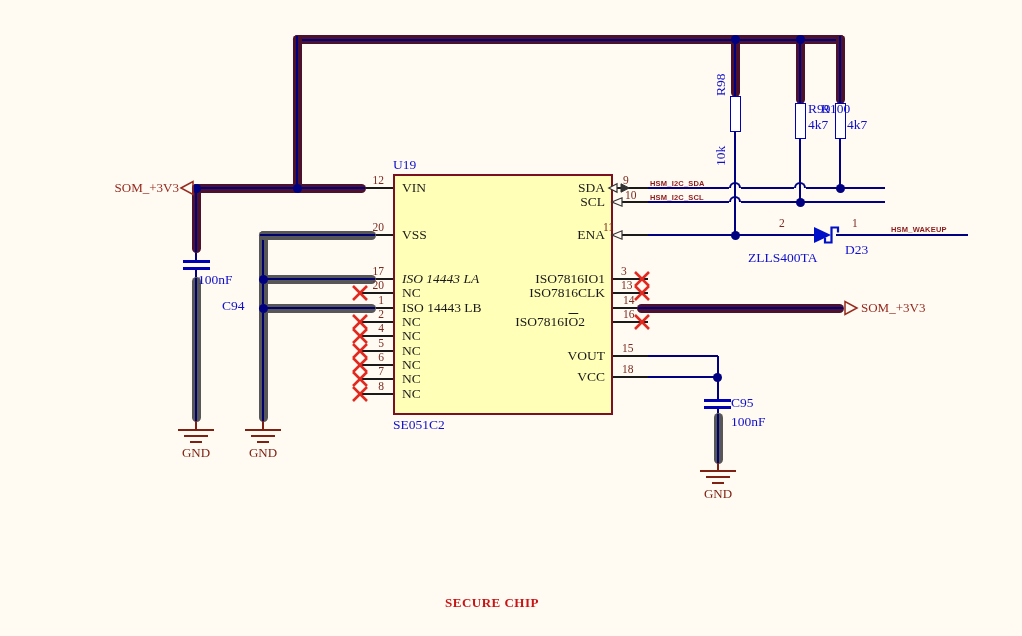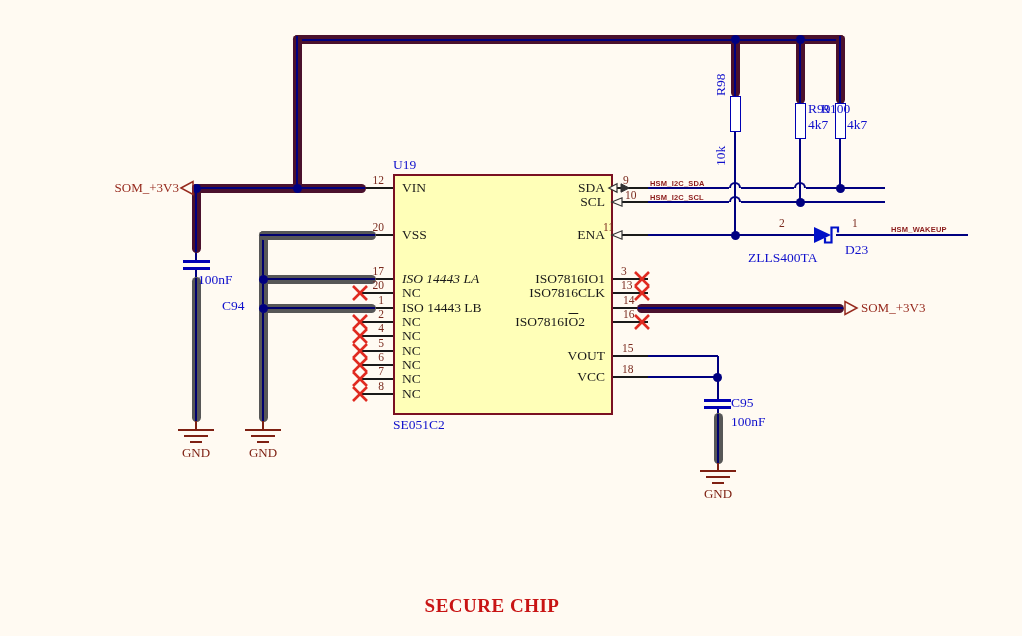--- a/index.html
+++ b/index.html
@@ -27,21 +27,21 @@
   .pin-num.r{text-align:right;}
   .blue-label{position:absolute;font-size:13.5px;color:#1010CC;white-space:nowrap;line-height:14px;}
   .vtext{writing-mode:vertical-rl;transform:rotate(180deg);}
   .res-body{position:absolute;width:11px;height:36px;background:#FFFFFF;border:1.5px solid #0000B4;box-sizing:border-box;}
   .cap-plate{position:absolute;width:27px;height:2.5px;background:#0000B4;}
   .gnd-bar{position:absolute;height:2px;background:#7E2012;}
   .gnd-stub{position:absolute;width:2px;background:#7E2012;}
   .gnd-text{position:absolute;font-size:13px;color:#7E2012;width:44px;text-align:center;line-height:14px;}
   .net-red{position:absolute;font-size:13px;color:#96291D;white-space:nowrap;line-height:14px;}
   .hsm-label{position:absolute;font-family:"Liberation Sans",sans-serif;font-weight:bold;font-size:7.5px;color:#8B1A1A;letter-spacing:.2px;white-space:nowrap;line-height:9px;}
-  .title{position:absolute;font-size:19px;font-weight:bold;color:#C81414;letter-spacing:.5px;text-align:center;width:200px;}
+  .title{position:absolute;font-size:13px;font-weight:bold;color:#C81414;letter-spacing:.5px;text-align:center;width:200px;}
   svg{position:absolute;overflow:visible;}
 </style>
 </head>
 <body>
 
 <div id="canvas">
 
   <div class="stub" style="left:358px;top:187.2px;width:35px;"></div>
   <div class="stub" style="left:358px;top:234.2px;width:35px;"></div>
   <div class="stub" style="left:358px;top:278.2px;width:35px;"></div>

